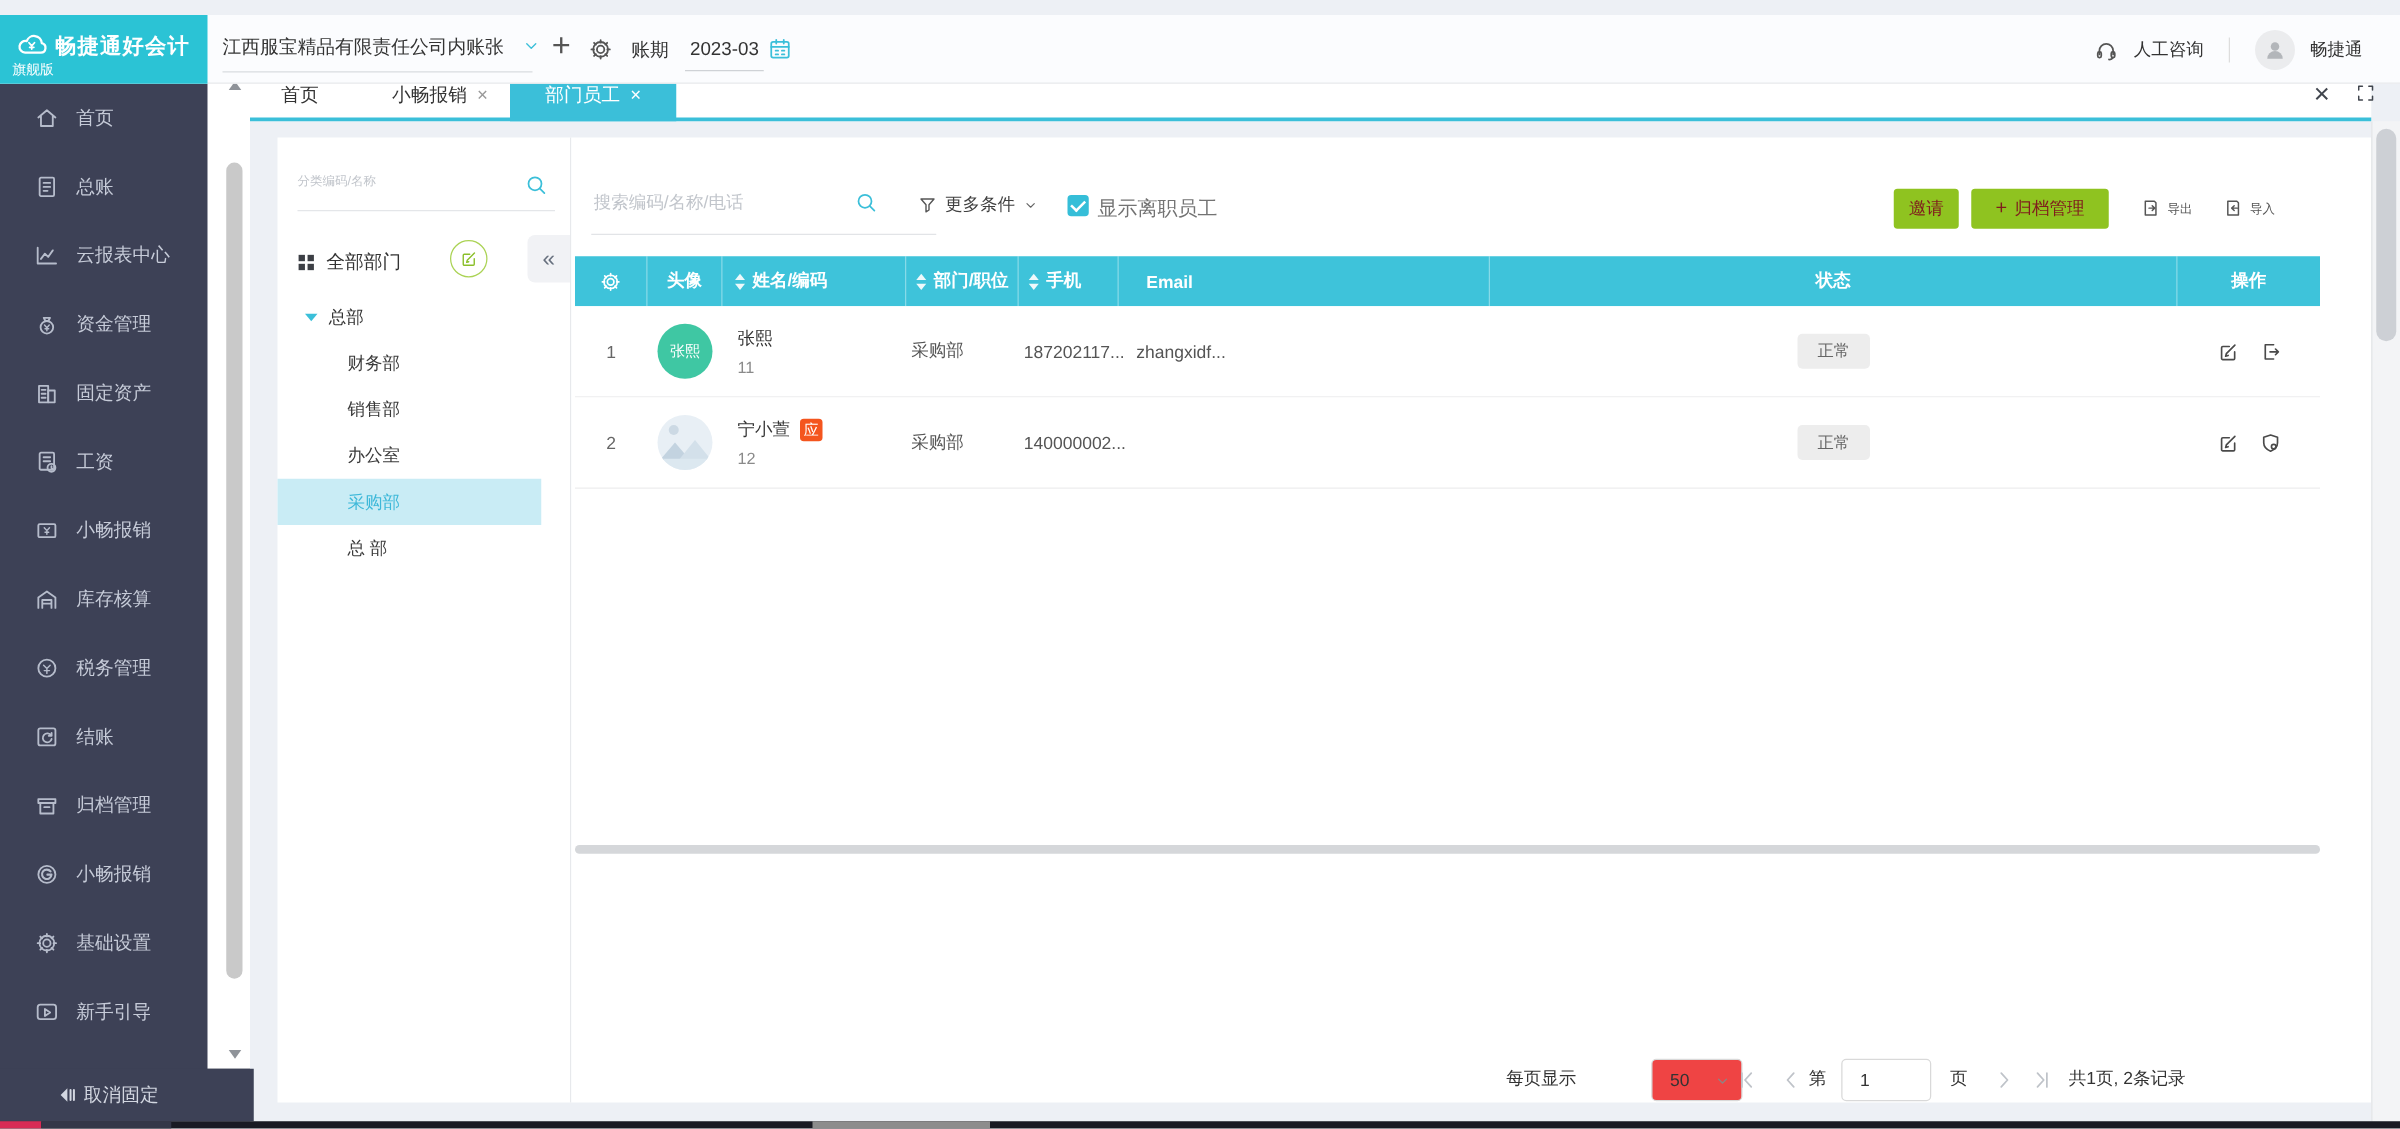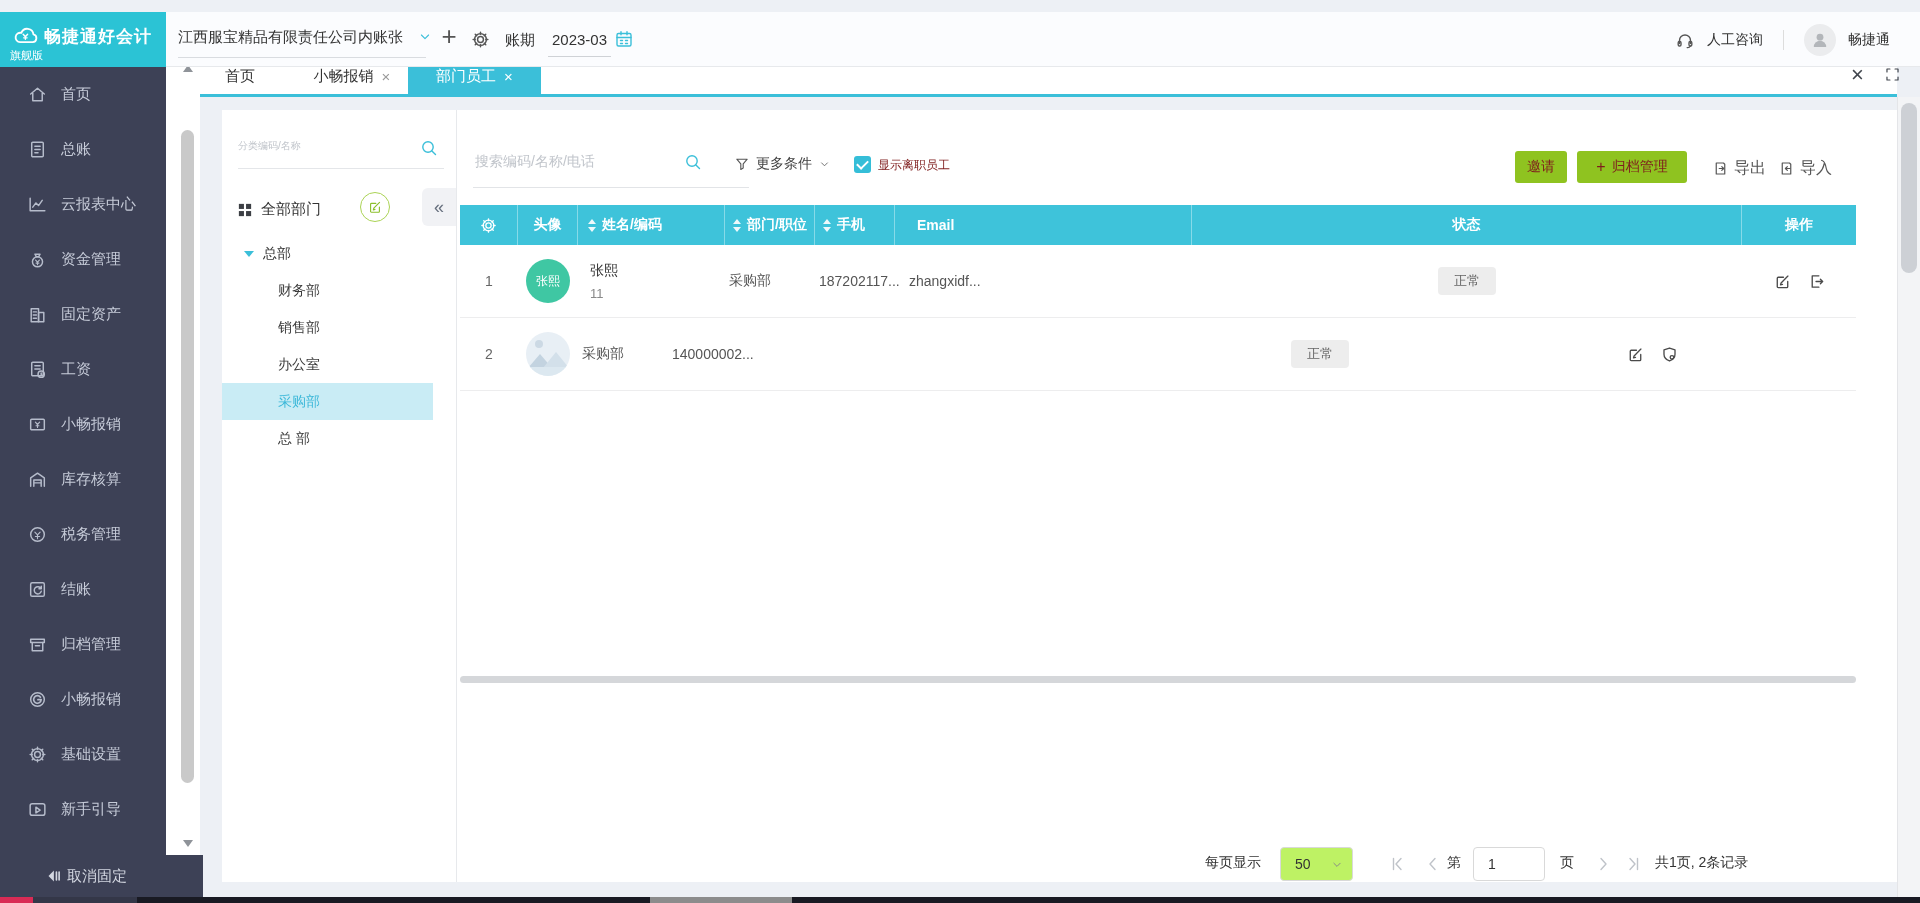--- a/index.html
+++ b/index.html
@@ -85,26 +85,26 @@
   .main { position:absolute; left:257px; top:13px; width:1440px; height:772px; background:#fff; }
   .m-search { position:absolute; left:18px; top:43px; width:200px; border:none; outline:none; font-size:14px; color:#333; background:transparent; font-family:inherit; }
   .m-search::placeholder { color:#c1c5cb; }
   .m-search-icon { position:absolute; left:226px; top:42px; width:20px; height:20px; color:#3bbfd9; cursor:pointer; }
   .m-underline { position:absolute; left:16px; top:77px; width:276px; height:1px; background:#e2e4e7; }
   .m-filter { position:absolute; left:277px; top:45px; display:flex; align-items:center; gap:6px; font-size:14px; color:#404040; cursor:pointer; }
   .m-filter .funnel { width:16px; height:16px; color:#555; }
   .m-filter .chev { width:13px; height:13px; color:#666; }
   .m-check { position:absolute; left:397px; top:46px; width:17px; height:17px; background:#35bed8; border-radius:3px; cursor:pointer; }
   .m-check::after { content:""; display:block; width:9px; height:5px; border-left:2px solid #fff; border-bottom:2px solid #fff; transform:rotate(-45deg); margin:4px 0 0 3px; }
-  .m-checklabel { position:absolute; left:421px; top:47px; font-size:12px; color:#7f1d1d; cursor:pointer; }
+  .m-checklabel { position:absolute; left:421px; top:47px; font-size:16px; color:#737373; cursor:pointer; }
   .btn { position:absolute; top:41px; height:32px; background:#8fc320; color:#7f1d1d; border:none; border-radius:3px; font-size:14px; font-family:inherit; cursor:pointer; display:flex; align-items:center; justify-content:center; gap:6px; }
   .btn-invite { left:1058px; width:52px; }
   .btn-add { left:1120px; width:110px; }
   .btn-add .plus::after { content:"+"; font-size:16px; }
-  .m-act { position:absolute; top:48px; display:flex; align-items:center; gap:5px; font-size:16px; color:#555; cursor:pointer; }
+  .m-act { position:absolute; top:48px; display:flex; align-items:center; gap:5px; font-size:10px; color:#555; cursor:pointer; }
   .m-act svg { width:17px; height:17px; }
   .act-export { left:1255px; }
   .act-import { left:1321px; }
 
   
   .thead { position:absolute; left:3px; top:95px; width:1396px; height:40px; background:#3ec3da; display:flex; color:#fff; font-size:14px; font-weight:bold; }
   .th { display:flex; align-items:center; border-right:1px solid rgba(255,255,255,.38); }
   .th:last-child { border-right:none; }
   .th.center { justify-content:center; }
   .th-gear svg { width:19px; height:19px; color:#fff; }
@@ -130,21 +130,21 @@
   .badge-ying { display:inline-block; width:18px; height:18px; line-height:18px; text-align:center; background:#f4551e; color:#fff; font-size:12px; border-radius:3px; margin-left:8px; }
   .td-text { font-size:14px; color:#555; }
   .pl4 { padding-left:4px; } .pl14 { padding-left:14px; }
   .badge-normal { padding:5px 16px; background:#ededed; border-radius:4px; color:#666; font-size:13px; }
   .td-ops { justify-content:center; gap:15px; color:#4a4a4a; }
   .td-ops svg { width:19px; height:19px; cursor:pointer; }
   .hscroll { position:absolute; left:3px; top:566px; width:1396px; height:7px; background:#d5d7da; border-radius:4px; cursor:pointer; }
 
   
   .pg-label { position:absolute; left:748px; top:744px; font-size:14px; color:#333; }
-  .pg-select { position:absolute; left:823px; top:737px; width:73px; height:34px; border:1px solid #d9d9d9; border-radius:4px; background:#bef264; cursor:pointer; }
+  .pg-select { position:absolute; left:864px; top:737px; width:73px; height:34px; border:1px solid #d9d9d9; border-radius:4px; background:#ef4444; cursor:pointer; }
   .pg-select .val { position:absolute; left:14px; top:8px; font-size:14px; color:#333; }
   .pg-select .chev { position:absolute; right:8px; top:10px; width:14px; height:14px; color:#888; }
   .pg-btn { position:absolute; top:744px; width:20px; height:20px; color:#bfc3c9; cursor:pointer; }
   .pg-first { left:931px; } .pg-prev { left:966px; } .pg-next { left:1136px; } .pg-last { left:1166px; }
   .pg-di { position:absolute; left:990px; top:744px; font-size:14px; color:#333; }
   .pg-input { position:absolute; left:1016px; top:737px; width:72px; height:34px; border:1px solid #d9d9d9; border-radius:4px; padding-left:14px; font-size:14px; color:#333; outline:none; font-family:inherit; }
   .pg-page { position:absolute; left:1103px; top:744px; font-size:14px; color:#333; }
   .pg-summary { position:absolute; left:1198px; top:744px; font-size:14px; color:#333; }
 
   
@@ -606,20 +606,27 @@
       <div class="trow row2">
         <div class="td w0 center td-index">2</div>
         <div class="td w1 center">
           <div class="avatar-ph">
               <span class="ph-sun"></span>
               <span class="ph-m1"></span>
               <span class="ph-m2"></span>
               <span class="ph-base"></span>
             </div>
         </div>
+        <div class="td w2 td-namecell">
+          <span class="nm">
+              <span>宁小萱</span>
+              <span class="badge-ying">应</span>
+            </span>
+          <span class="cd">12</span>
+        </div>
         <div class="td w3 td-text pl4">采购部</div>
         <div class="td w4 td-text pl4">140000002...</div>
         <div class="td w5 td-text pl14"></div>
         <div class="td w6 center">
             <span class="badge-normal">正常</span>
           </div>
         <div class="td w7 td-ops">
           <svg class="icon">
               <use href="#i-edit"></use>
             </svg>

